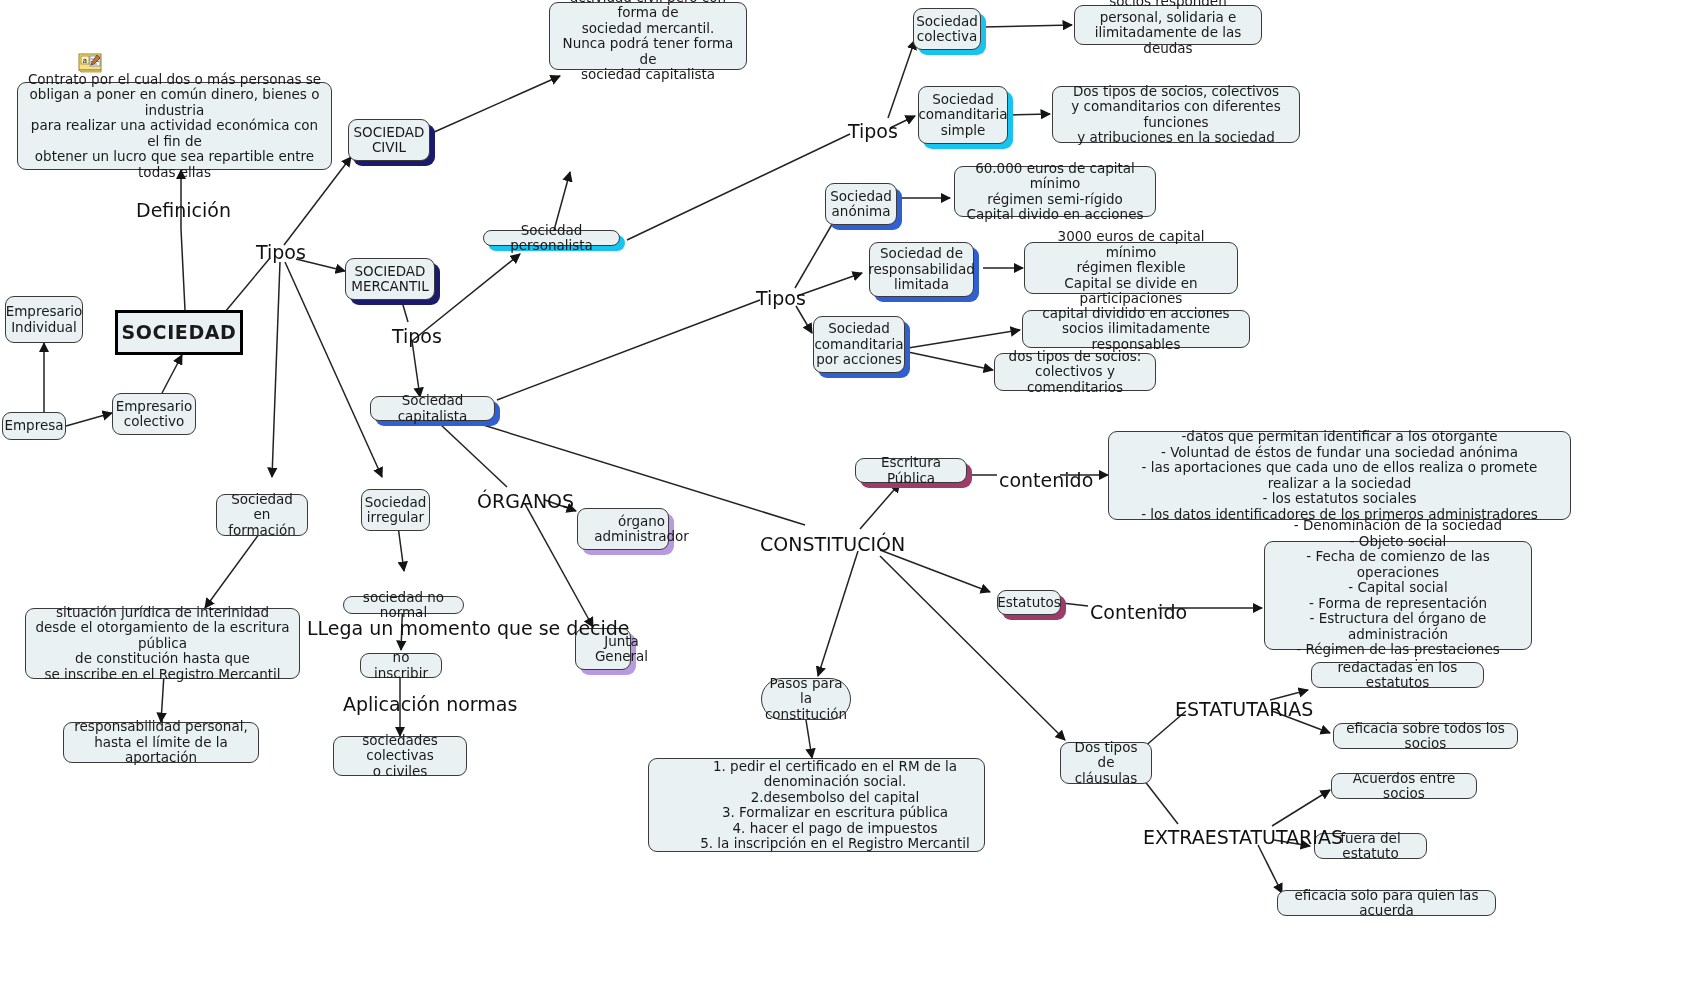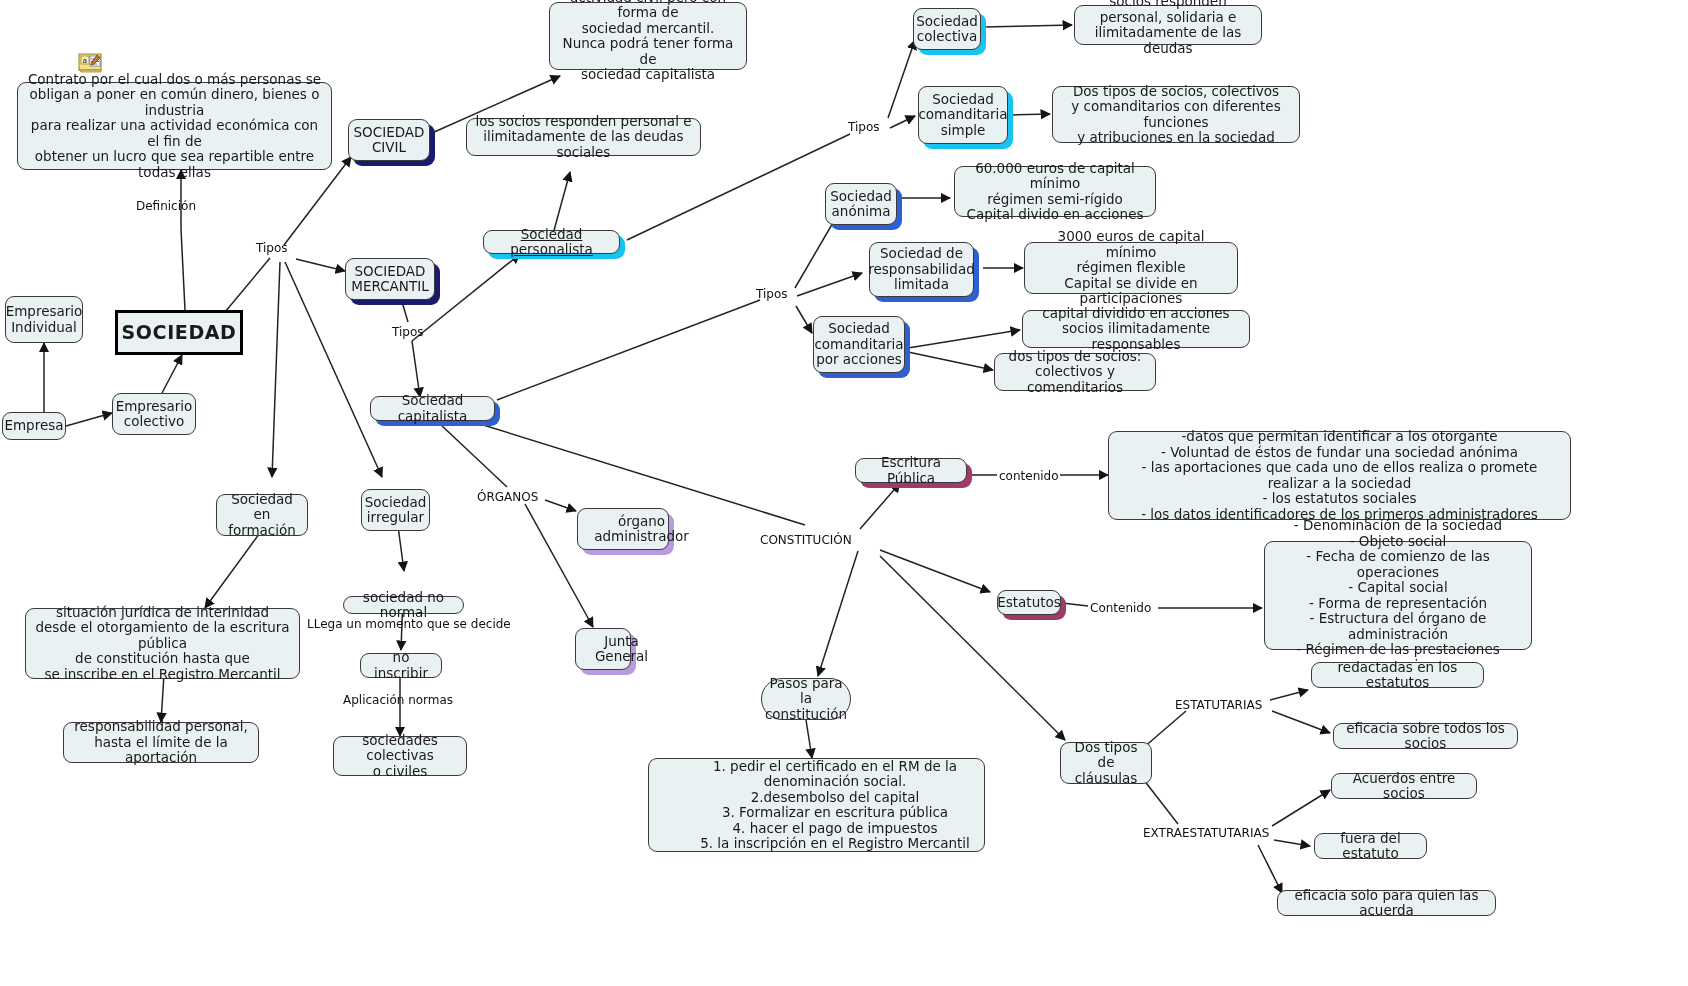--- a/index.html
+++ b/index.html
@@ -54,21 +54,21 @@
     font-weight: bold;
     font-size: 19px;
     letter-spacing: 0.6px;
     background: #eaf1f2;
   }
   .node.align-left-block {
     text-align: center;
   }
   .edge-label {
     position: absolute;
-    font-size: 12px;
+    font-size: 19px;
     color: #111111;
     background: transparent;
     white-space: nowrap;
     z-index: 3;
   }
   .note-icon {
     position: absolute;
     width: 26px;
     height: 21px;
     z-index: 4;
@@ -224,24 +224,22 @@
 CIVIL</div>
 
   <div class="node sh-navy" style="left:345px; top:258px; width:90px; height:42px;">SOCIEDAD
 MERCANTIL</div>
 
   <div class="node sh-none" style="left:549px; top:2px; width:198px; height:68px;">actividad civil pero con forma de
 sociedad mercantil.
 Nunca podrá tener forma de
 sociedad capitalista</div>
 
-  <div class="node sh-none" style="left:466px; top:118px; width:235px; height:38px;">los socios responden personal e
-ilimitadamente de las deudas sociales</div>
-
-  <div class="node sh-cyan" style="left:483px; top:230px; width:137px; height:24px;text-decoration:underline;">Sociedad personalista</div>
+
+  <div class="node sh-cyan" style="left:483px; top:230px; width:137px; height:16px;">Sociedad personalista</div>
 
   <div class="node sh-blue" style="left:370px; top:396px; width:125px; height:25px;">Sociedad capitalista</div>
 
   <div class="node sh-cyan" style="left:913px; top:8px; width:68px; height:42px;">Sociedad
 colectiva</div>
 
   <div class="node sh-none" style="left:1074px; top:5px; width:188px; height:40px;">socios responden personal, solidaria e
 ilimitadamente de las deudas</div>
 
   <div class="node sh-cyan" style="left:918px; top:86px; width:90px; height:58px;">Sociedad

